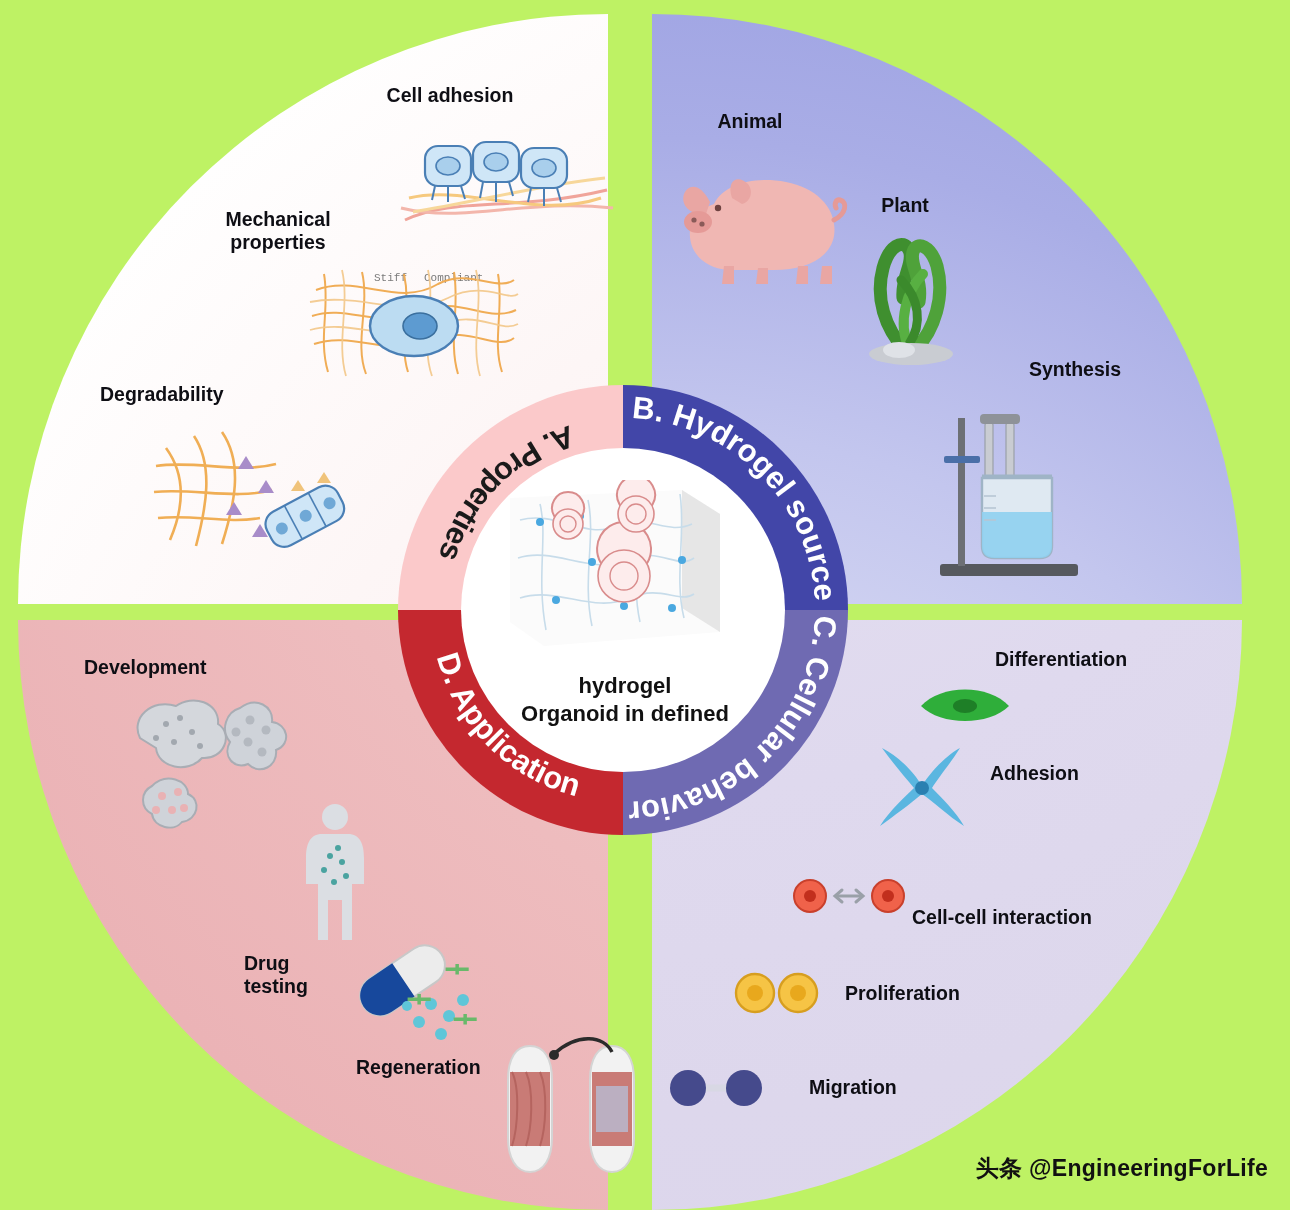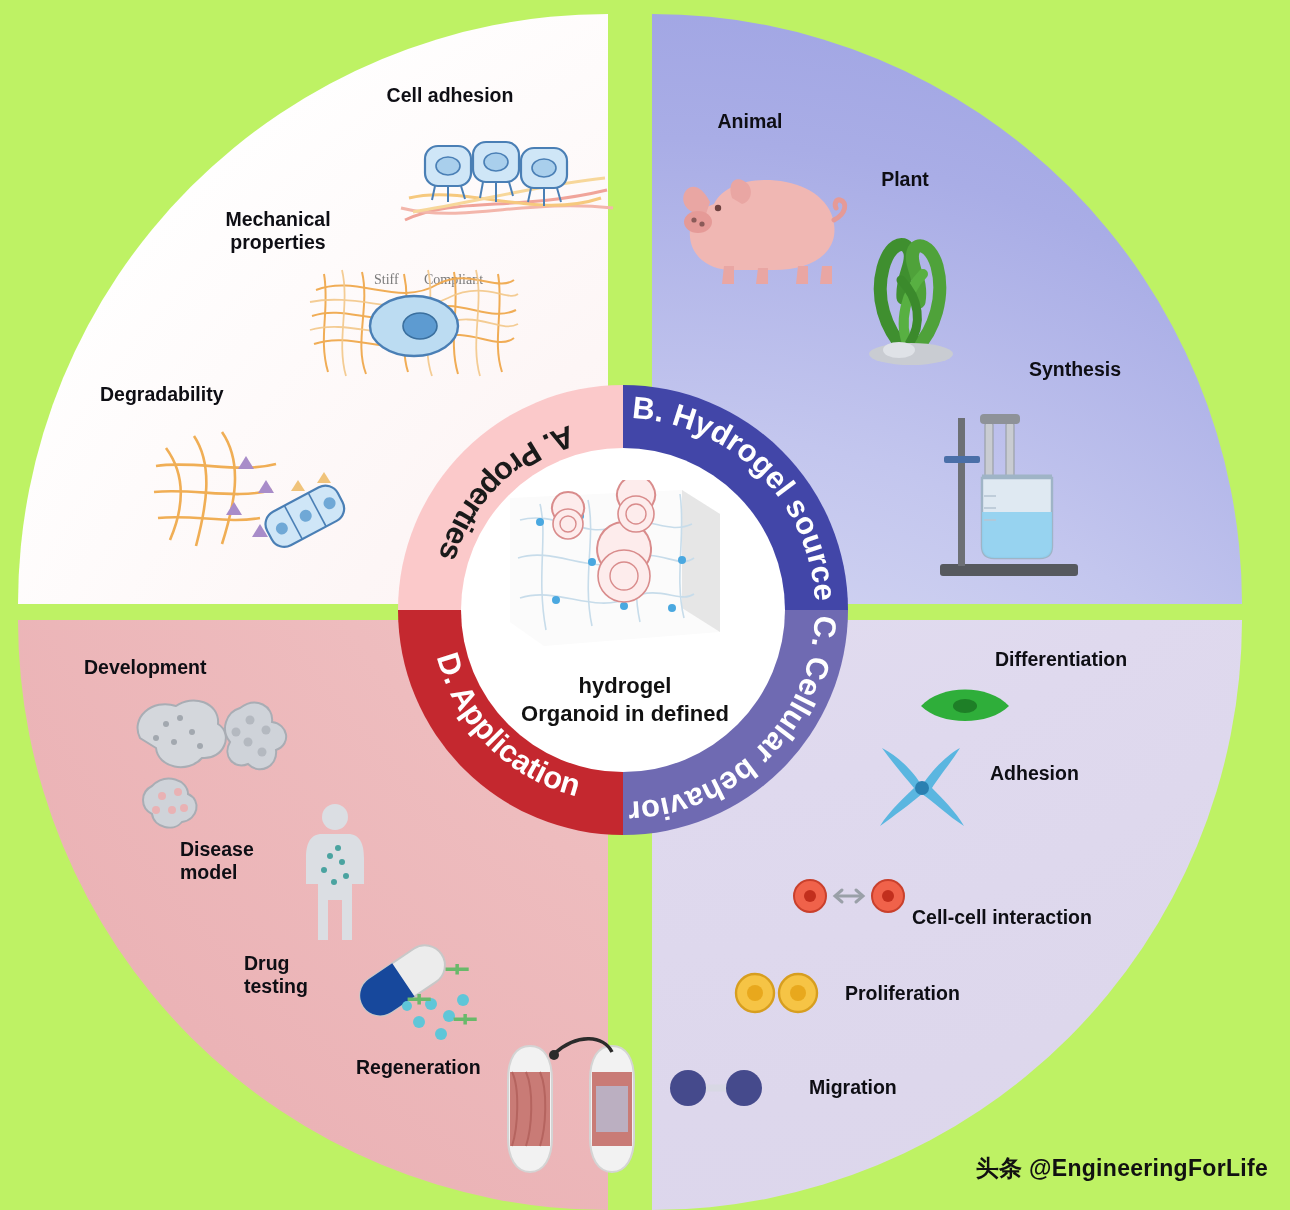--- a/index.html
+++ b/index.html
@@ -143,23 +143,23 @@
     right: 22px;
     bottom: 26px;
     font-size: 23px;
     font-weight: bold;
     color: #111111;
     letter-spacing: .3px;
   }
 
   .tiny-note {
     position: absolute;
-    font-size: 14px;
+    font-size: 11px;
     color: #7a7a7a;
-    font-family: Liberation Serif, serif;
+    font-family: Liberation Mono, monospace;
   }
 </style>
 </head>
 <body>
 
 <div id="canvas">
 
   <div class="wedge" id="wedge-a">
       <div class="inner"></div>
     </div>
@@ -266,21 +266,21 @@
     <circle cx="32" cy="62" r="2.6" fill="#8a5a58"></circle>
     <circle cx="40" cy="66" r="2.6" fill="#8a5a58"></circle>
     <circle cx="56" cy="50" r="3.2" fill="#6e4240"></circle>
     <path d="M62 108 L60 126 L72 126 L72 108 Z" fill="#e9a6a3"></path>
     <path d="M96 110 L94 126 L106 126 L106 110 Z" fill="#e9a6a3"></path>
     <path d="M136 108 L134 126 L146 126 L146 108 Z" fill="#e9a6a3"></path>
     <path d="M160 108 L158 126 L170 126 L170 108 Z" fill="#e9a6a3"></path>
     <path d="M172 62 C184 56, 186 44, 178 42 C174 41, 172 46, 174 50" stroke="#e59a97" stroke-width="5" fill="none" stroke-linecap="round"></path>
   </svg>
 
-  <div class="lbl center" style="left:840px; top:168px; width:130px;">Plant</div>
+  <div class="lbl center" style="left:840px; top:194px; width:130px;">Plant</div>
 
   <svg class="art" style="left:845px; top:218px;" width="130" height="150" viewBox="0 0 130 150">
     <path d="M60 132 C40 110, 30 80, 38 50 C44 28, 58 20, 64 32 C70 44, 56 58, 58 80" stroke="#3f8f2f" stroke-width="13" fill="none" stroke-linecap="round"></path>
     <path d="M70 132 C90 112, 100 78, 92 48 C86 28, 72 22, 68 34 C64 48, 78 60, 74 84" stroke="#4fa23a" stroke-width="13" fill="none" stroke-linecap="round"></path>
     <path d="M64 130 C52 104, 62 72, 78 56" stroke="#58b042" stroke-width="10" fill="none" stroke-linecap="round"></path>
     <path d="M64 126 C78 106, 74 80, 56 62" stroke="#3b8a2c" stroke-width="9" fill="none" stroke-linecap="round"></path>
     <ellipse cx="66" cy="136" rx="42" ry="11" fill="#c9ccd2"></ellipse>
     <ellipse cx="54" cy="132" rx="16" ry="8" fill="#dfe2e7"></ellipse>
   </svg>
 
@@ -371,22 +371,20 @@
              C18 118, 18 102, 30 96 Z" fill="#cfd3d9" stroke="#a9adb4" stroke-width="2"></path>
     <g fill="#e9b2b4">
       <circle cx="40" cy="106" r="4"></circle>
         <circle cx="56" cy="102" r="4"></circle>
       <circle cx="50" cy="120" r="4"></circle>
         <circle cx="34" cy="120" r="4"></circle>
       <circle cx="62" cy="118" r="4"></circle>
     </g>
   </svg>
 
-  <div class="lbl" style="left:180px; top:838px; width:180px; white-space:pre-line;">Disease
-model</div>
   <svg class="art" style="left:290px; top:800px;" width="90" height="145" viewBox="0 0 90 145">
     <circle cx="45" cy="17" r="13" fill="#dbdee3"></circle>
     <path d="M32 34 L58 34 C70 34, 74 44, 74 58 L74 84 L62 84 L62 140 L52 140 L52 100
              L38 100 L38 140 L28 140 L28 84 L16 84 L16 58 C16 44, 20 34, 32 34 Z" fill="#dbdee3"></path>
     <g fill="#4aa3a0">
       <circle cx="40" cy="56" r="3"></circle>
         <circle cx="52" cy="62" r="3"></circle>
       <circle cx="34" cy="70" r="3"></circle>
         <circle cx="56" cy="76" r="3"></circle>
       <circle cx="44" cy="82" r="3"></circle>

